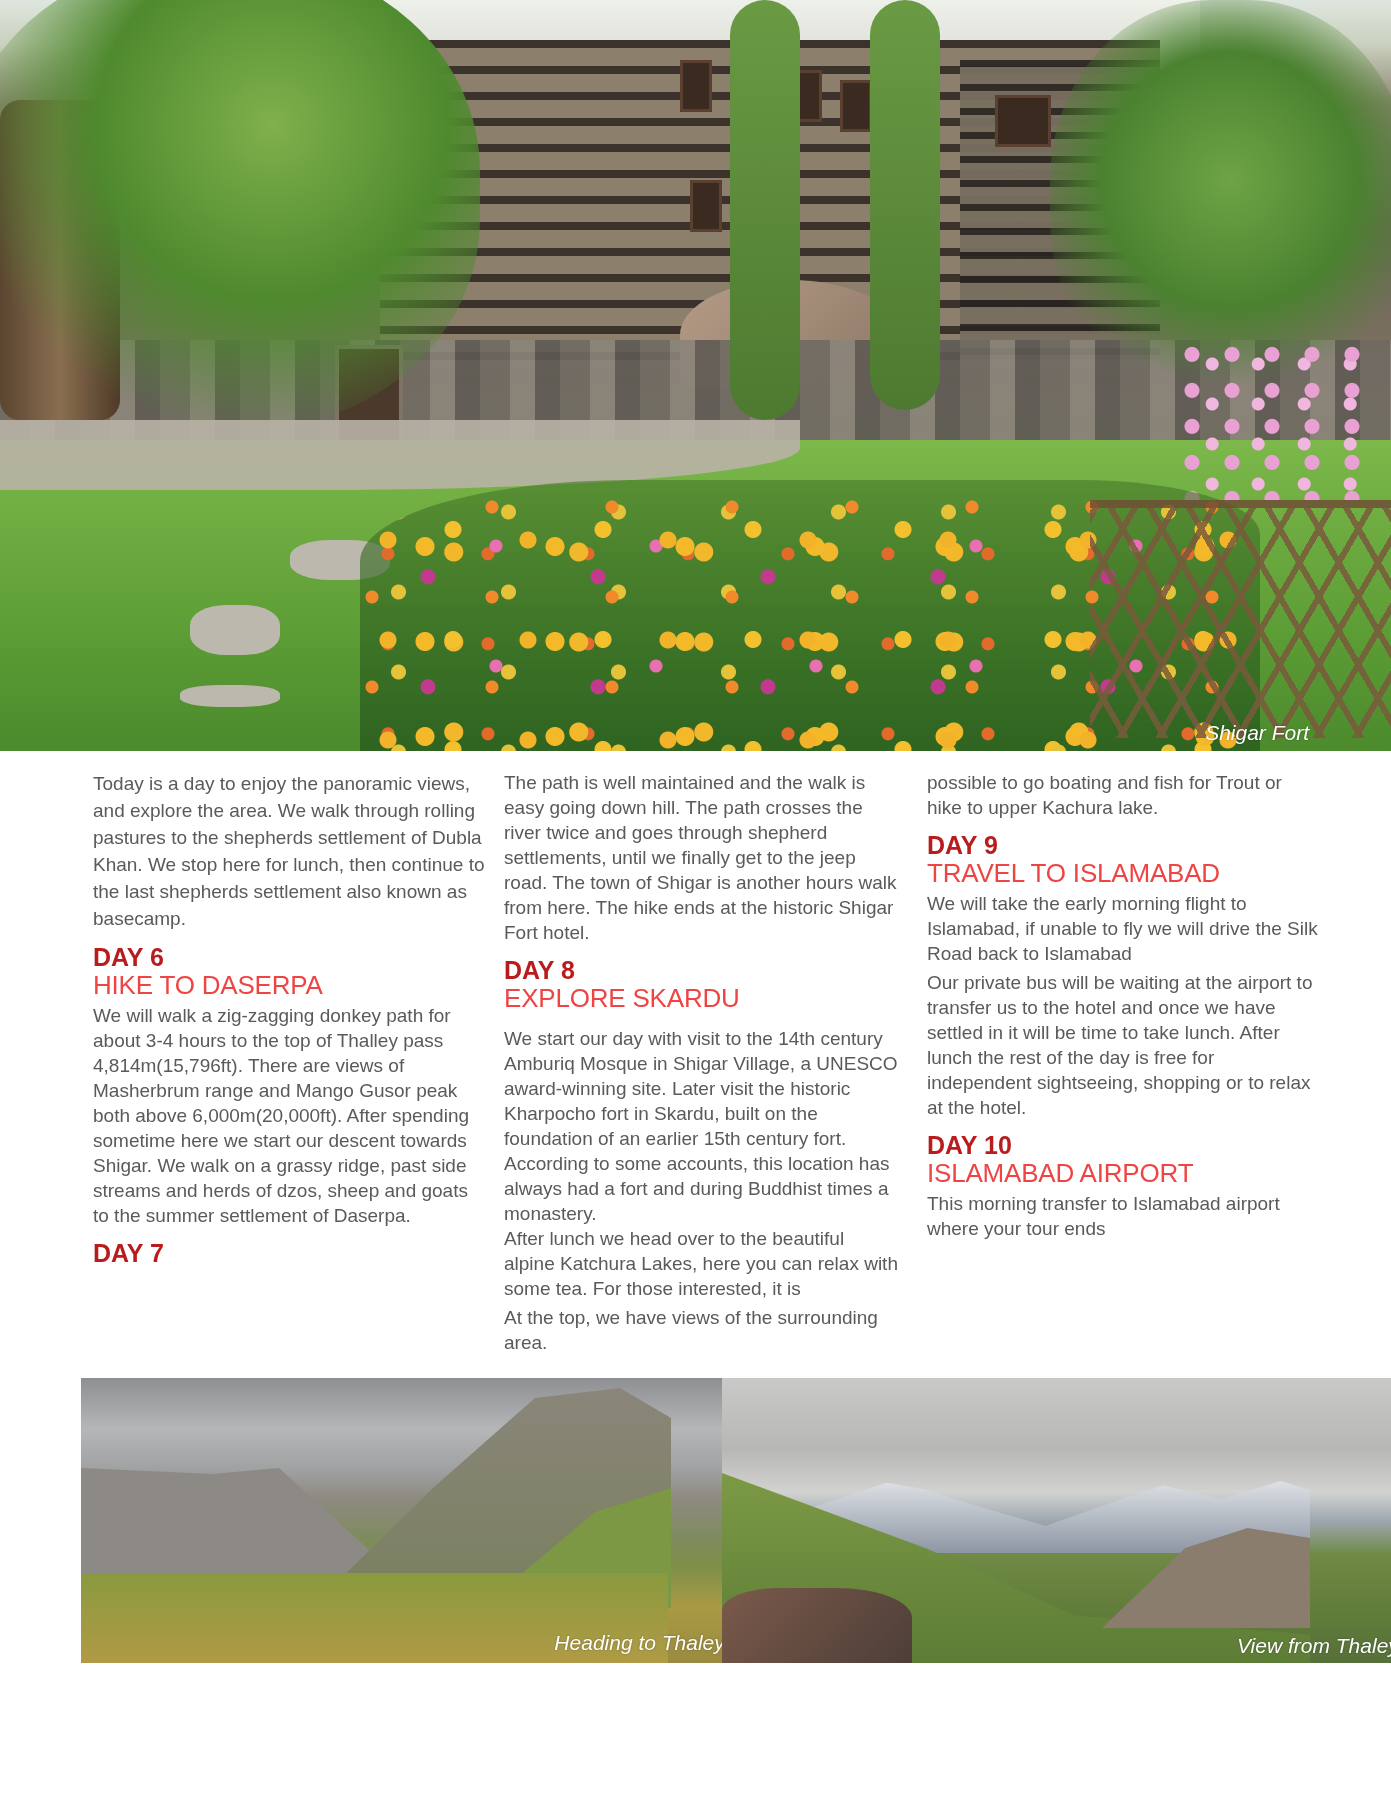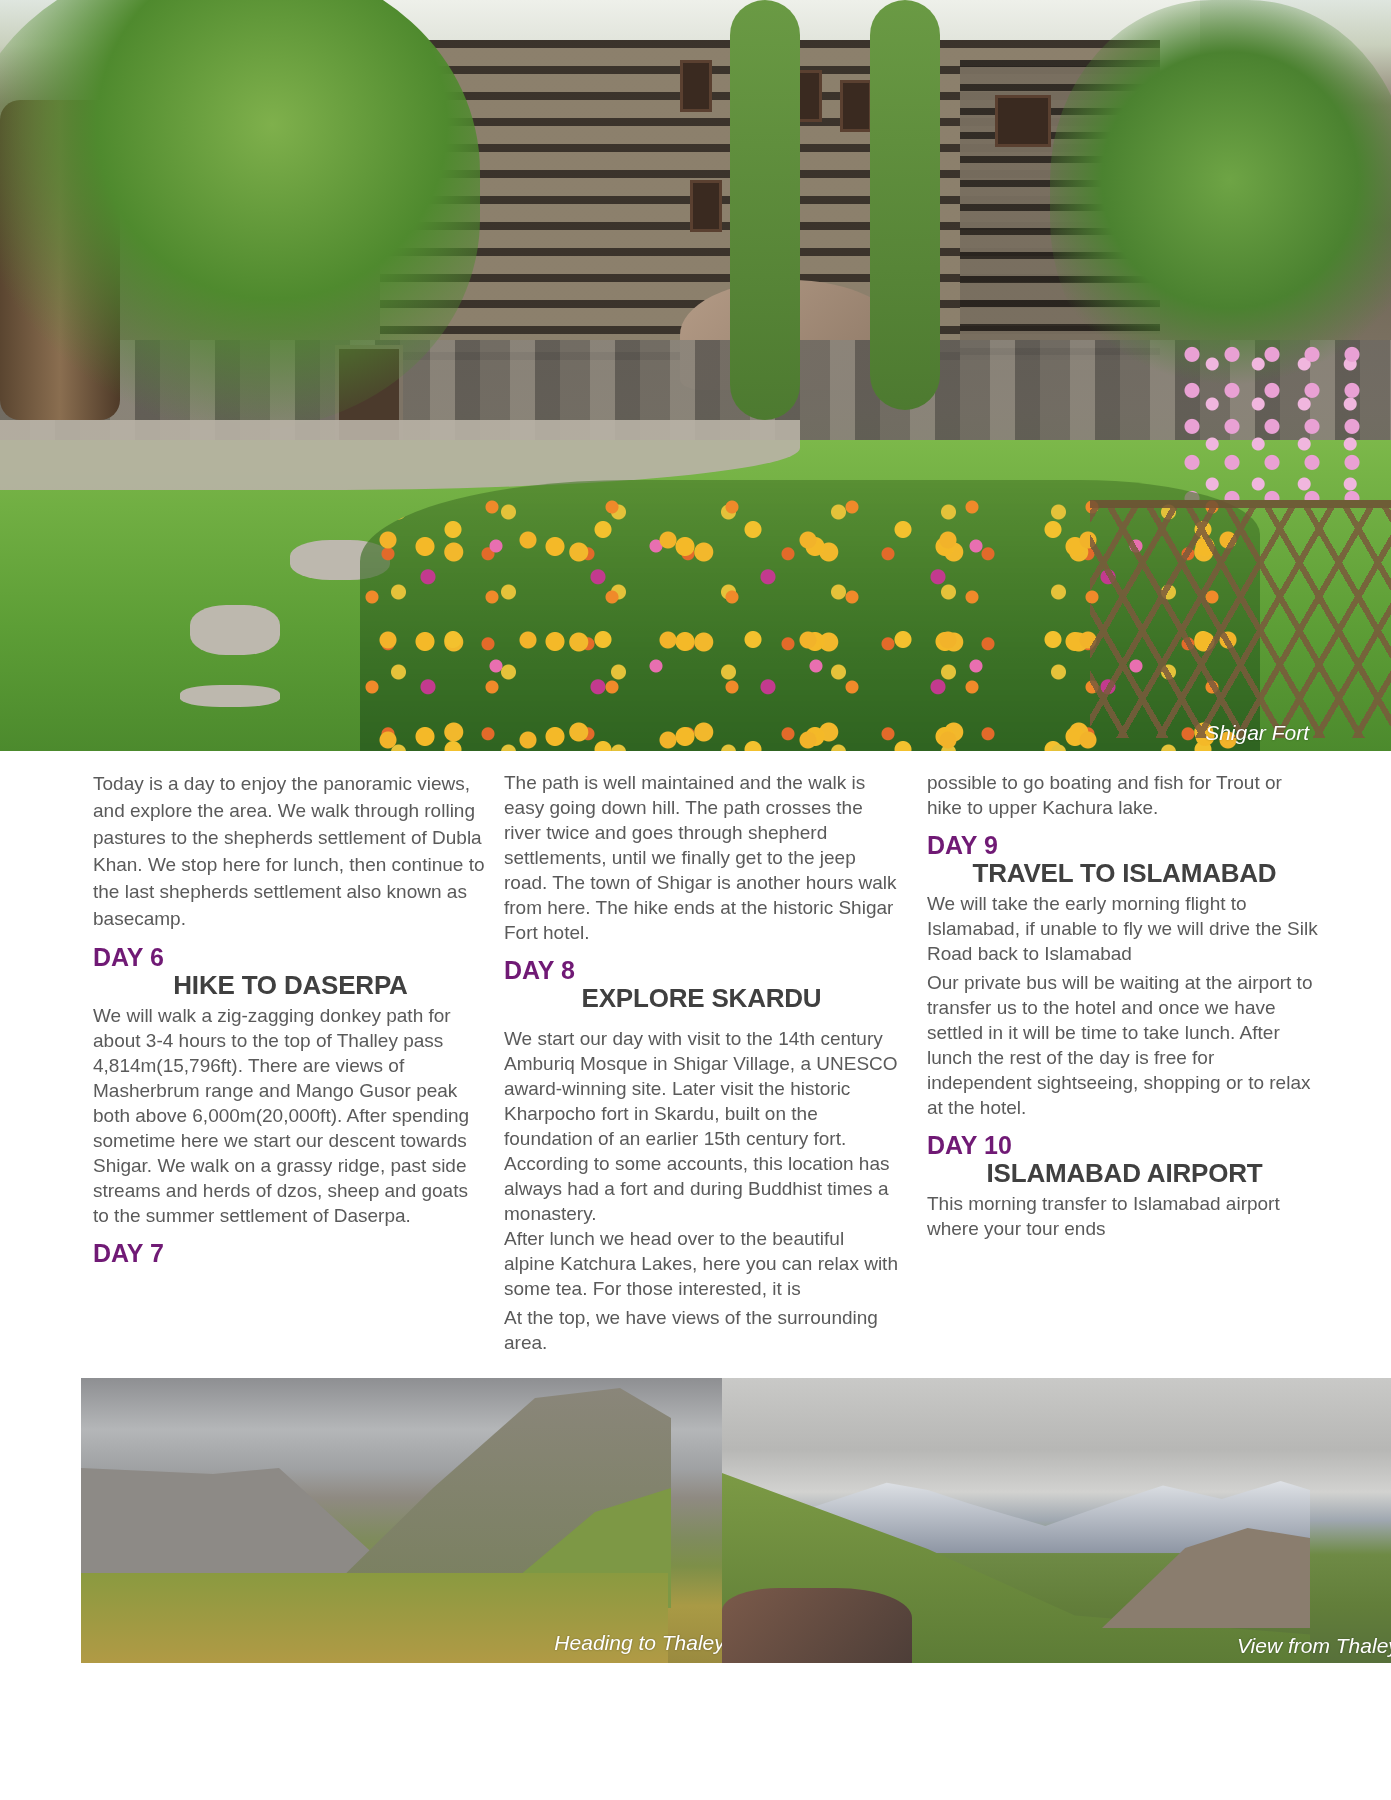--- a/index.html
+++ b/index.html
@@ -48,22 +48,22 @@
       border-top: 8px solid #6e4f34; opacity:0.85; }
     .hero .cosmos { position:absolute; left:1180px; top:340px; width:200px; height:160px;
       background: radial-gradient(circle at 30% 40%, #e9a1d4 0 7px, transparent 8px), radial-gradient(circle at 70% 60%, #f0b6de 0 6px, transparent 7px);
       background-size: 40px 36px, 46px 40px; }
 
     .caption { position:absolute; color:#ffffff; font-style: italic; font-size: 21px; text-shadow: 0 0 2px rgba(0,0,0,0.35); white-space: nowrap; }
 
     
     .col { position:absolute; top: 770px; width: 395px; color: #5a5a5a; font-size: 19px; line-height: 25px; }
     .col p { margin: 0 0 4px 0; }
-    .day-label { color: #701a75; font-weight: bold; font-size: 25px; line-height: 27px; margin-top: 12px; }
-    .day-title { color: #404040; font-weight: bold; font-size: 26px; line-height: 28px; margin-bottom: 4px; letter-spacing: -0.2px; text-align: center; }
+    .day-label { color: #b91c1c; font-weight: bold; font-size: 25px; line-height: 27px; margin-top: 12px; }
+    .day-title { color: #ef4444; font-weight: normal; font-size: 26px; line-height: 28px; margin-bottom: 4px; letter-spacing: -0.2px; }
     #col1 { left: 93px; }
     #col2 { left: 504px; }
     #col3 { left: 927px; }
 
     
     .photo { position:absolute; top: 1378px; height: 285px; overflow:hidden; }
     #photo-left { left: 81px; width: 675px;
       background: linear-gradient(180deg, #8e8f92 0%, #b4b6b8 18%, #9fa1a3 32%, #8f8a82 42%, #7f8b5e 56%, #7d8f48 66%, #a99a45 80%, #9a8a3f 100%); }
     #photo-left .mtn1 { position:absolute; left:0; top:90px; width:330px; height:120px; background:#8d8a86; clip-path: polygon(0 0, 40% 5%, 60% 0, 100% 100%, 0 100%); }
     #photo-left .mtn2 { position:absolute; left:250px; top:10px; width:340px; height:200px; background: linear-gradient(180deg,#8a867a,#7a8060); clip-path: polygon(0 100%, 30% 50%, 60% 5%, 85% 0, 100% 15%, 100% 100%); }

